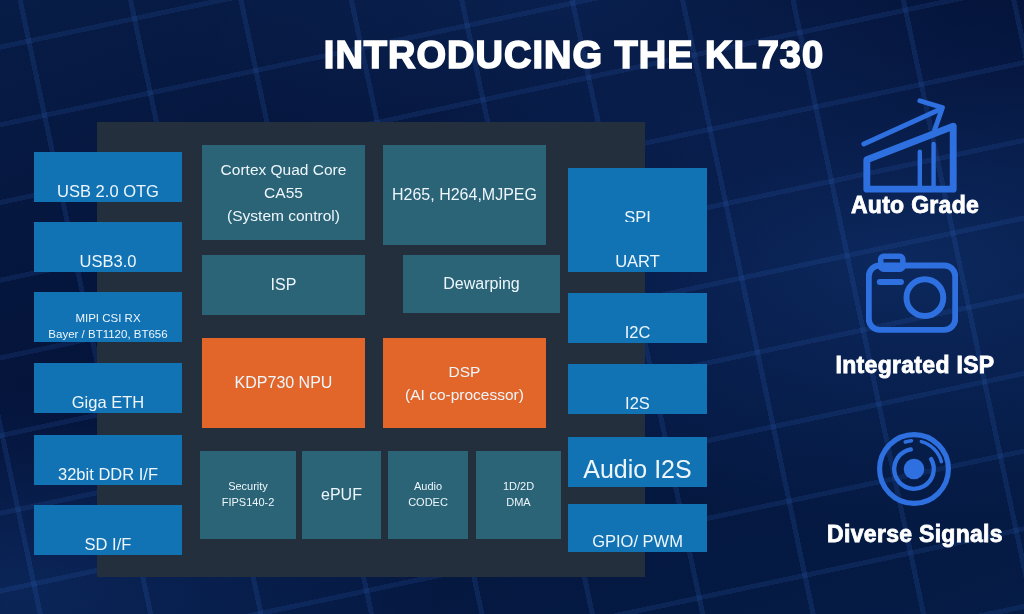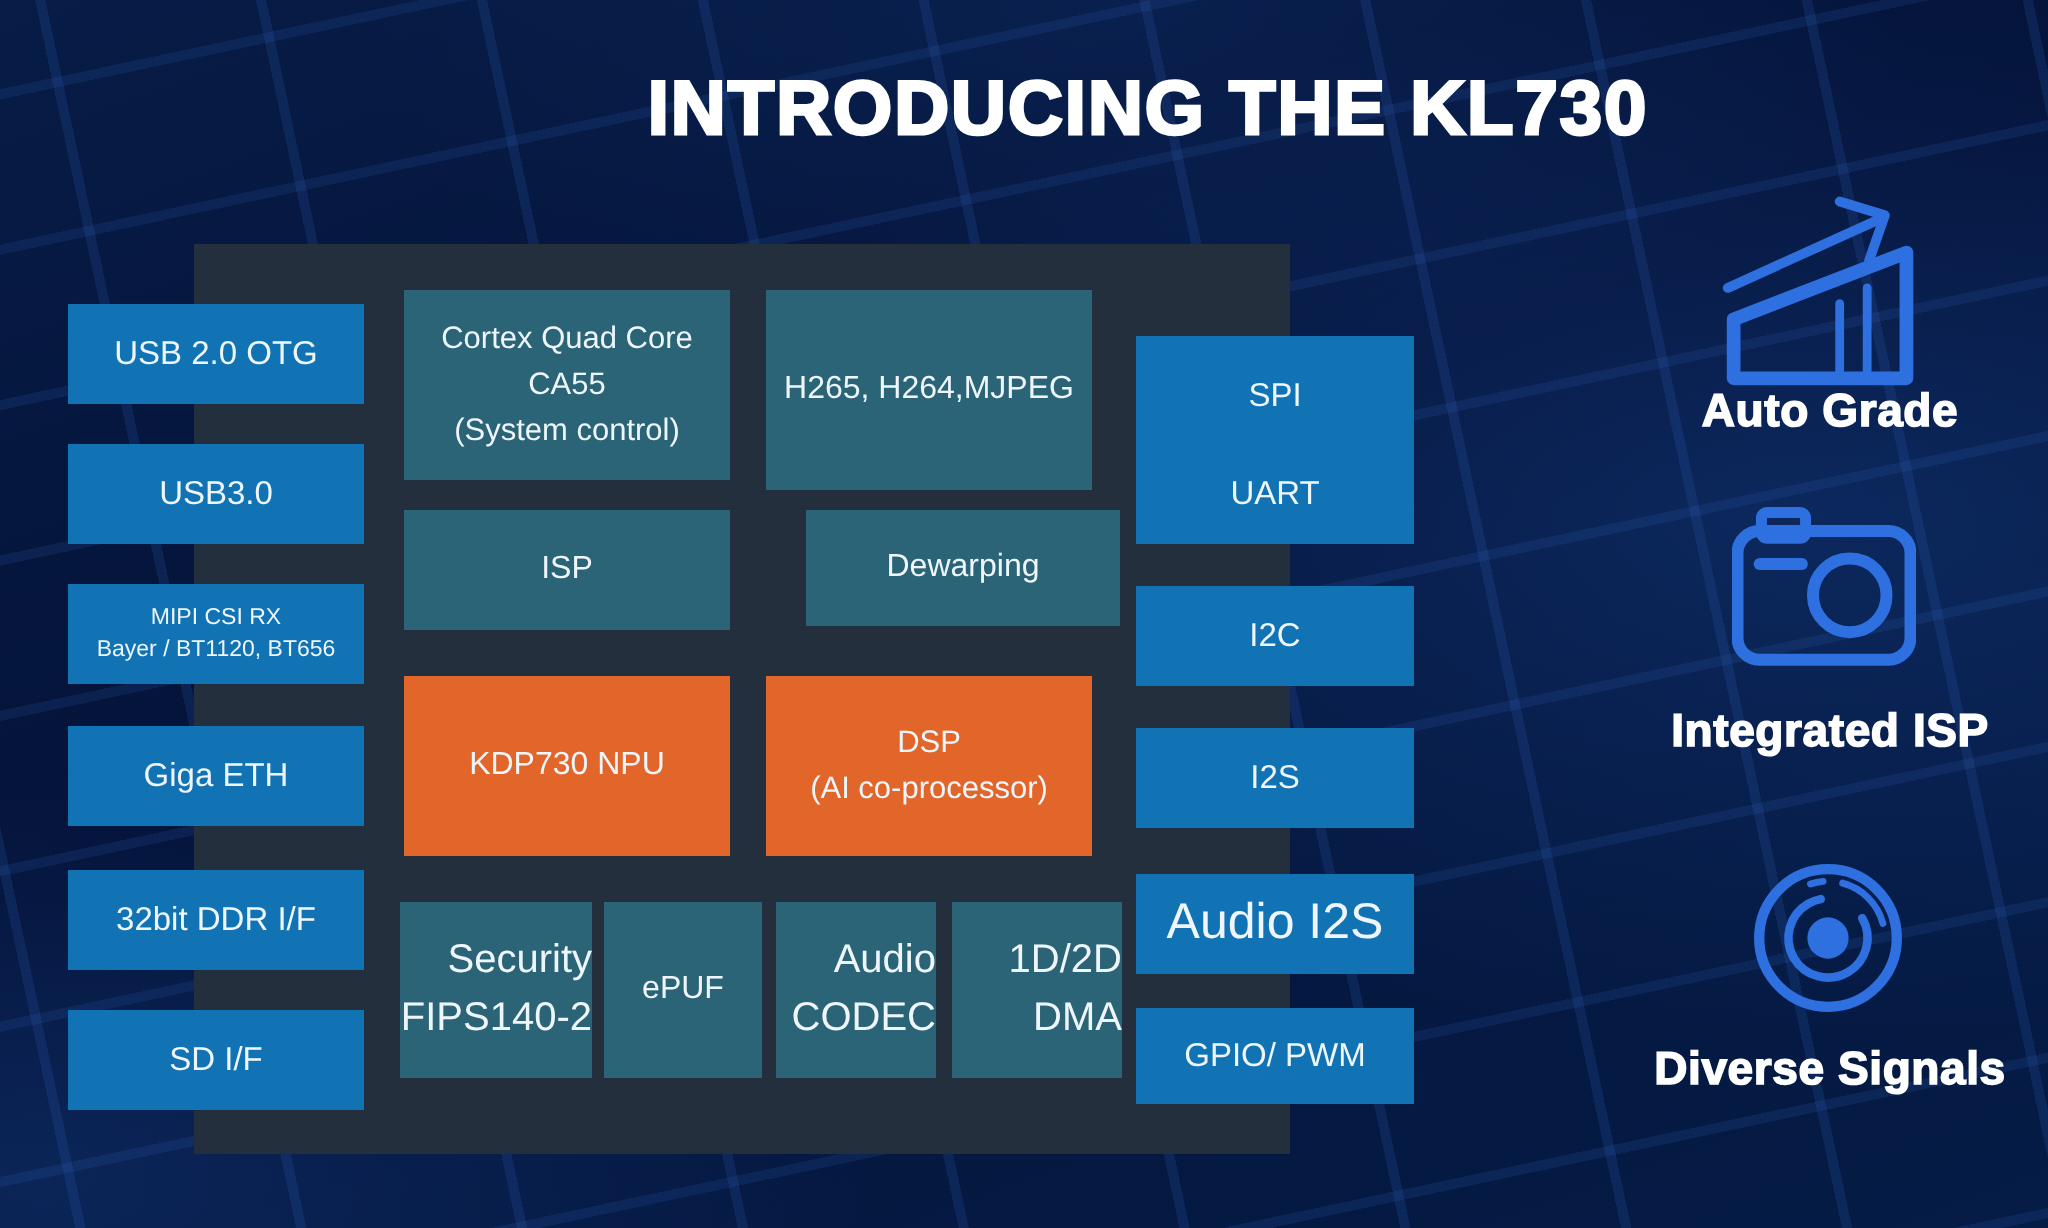--- a/index.html
+++ b/index.html
@@ -29,28 +29,28 @@
   }
   .panel{
     position:absolute;left:97px;top:122px;width:548px;height:455px;
     background:#232f3c;
   }
   .blk{
     position:absolute;display:flex;flex-direction:column;
     align-items:center;justify-content:center;text-align:center;
     color:#eef6fc;font-size:16.5px;line-height:1.35;
   }
-  .io{background:#1172b4;}
+  .io{background:#1172b4;justify-content:flex-end;}
   .core{background:#2a6476;font-size:16px;}
   .accent{background:#e2662a;font-size:16px;}
   .blk .ln{display:block;}
   .small-lines{font-size:11.5px;line-height:1.4;}
   .big-label{font-size:25px;}
   .mid-lines{font-size:15.5px;line-height:1.5;text-align:center;}
-  .bot-lines{font-size:20px;line-height:1.45;align-items:flex-end;}
+  .bot-lines{font-size:11px;line-height:1.45;}
   .feat-icon{position:absolute;}
   .feat-icon svg{display:block;}
   .feat-label{
     position:absolute;left:915px;transform:translateX(-50%);
     color:#ffffff;font-size:23px;font-weight:bold;white-space:nowrap;
     -webkit-text-stroke:0.8px #ffffff;letter-spacing:0.3px;
   }
 </style>
 </head>
 <body>

